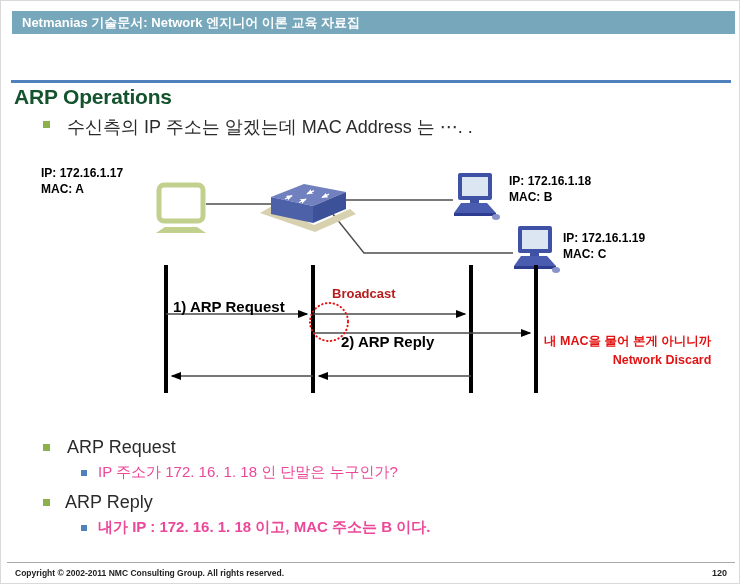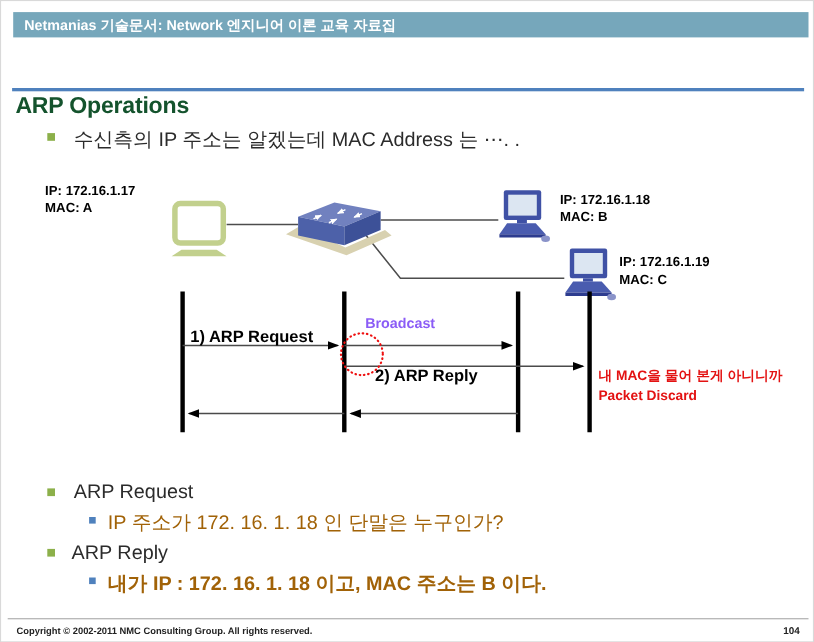--- a/index.html
+++ b/index.html
@@ -18,25 +18,25 @@
   .slide-title{
     left:13px;top:44px;font-size:21px;font-weight:bold;color:#14532d;
     letter-spacing:-0.2px;
     margin-top:40px;
   }
   .title-rule{left:10px;top:79px;width:720px;height:3px;background:#4f81bd;}
   
   .sq-green{width:7px;height:7px;background:#8cb04a;}
   .sq-blue{width:6px;height:6px;background:#4f81bd;}
   .lvl1{font-size:18px;color:#2b2b2b;white-space:nowrap;}
-  .lvl2{font-size:18px;color:#a16207;white-space:nowrap;}
+  .lvl2{font-size:15px;color:#ec4899;white-space:nowrap;}
   
   .devlabel{font-size:12px;font-weight:bold;color:#000;line-height:1.35;white-space:nowrap;}
   .seqlabel{font-size:15px;font-weight:bold;color:#000;white-space:nowrap;}
-  .redlabel{font-size:13px;font-weight:bold;color:#8b5cf6;white-space:nowrap;}
+  .redlabel{font-size:13px;font-weight:bold;color:#b91c1c;white-space:nowrap;}
   .rednote{font-size:12.5px;font-weight:bold;color:#e31212;line-height:1.55;white-space:nowrap;}
   
   .footer-rule{left:6px;top:561px;width:728px;height:1px;background:#a8a8a8;}
   .footer-text{left:14px;top:567px;font-size:8.5px;font-weight:600;color:#222;}
   .footer-page{right:12px;top:567px;font-size:9px;font-weight:600;color:#222;}
   svg{display:block;}
 </style>
 </head>
 <body>
 
@@ -126,32 +126,32 @@
   <div>MAC: B</div>
 </div>
 <div class="abs devlabel" style="left:562px;top:229px;">
   <div>IP: 172.16.1.19</div>
   <div>MAC: C</div>
 </div>
 
 <div class="abs seqlabel" style="left:172px;top:285px;margin-top:12px;">1) ARP Request</div>
 <div class="abs redlabel" style="left:331px;top:285px;">Broadcast</div>
 <div class="abs seqlabel" style="left:340px;top:332px;">2) ARP Reply</div>
-<div class="abs rednote" style="left:543px;top:331px;">
+<div class="abs rednote" style="left:543px;top:331px;text-align:right;">
   <div>내 MAC을 물어 본게 아니니까</div>
-  <div>Packet Discard</div>
+  <div>Network Discard</div>
 </div>
 
 <div class="abs sq-green" style="left:42px;top:443px;"></div>
 <div class="abs lvl1" style="left:66px;top:436px;">ARP Request</div>
 
 <div class="abs sq-blue" style="left:80px;top:469px;"></div>
 <div class="abs lvl2" style="left:97px;top:462px;">IP 주소가 172. 16. 1. 18 인 단말은 누구인가?</div>
 
 <div class="abs sq-green" style="left:42px;top:498px;"></div>
 <div class="abs lvl1" style="left:64px;top:491px;">ARP Reply</div>
 
 <div class="abs sq-blue" style="left:80px;top:524px;"></div>
 <div class="abs lvl2" style="left:97px;top:517px;font-weight:bold;">내가 IP : 172. 16. 1. 18 이고,  MAC 주소는 B 이다.</div>
 
 <div class="abs footer-rule"></div>
 <div class="abs footer-text">Copyright © 2002-2011 NMC Consulting Group. All rights reserved.</div>
-<div class="abs footer-page">104</div>
+<div class="abs footer-page">120</div>
 
 </body></html>

